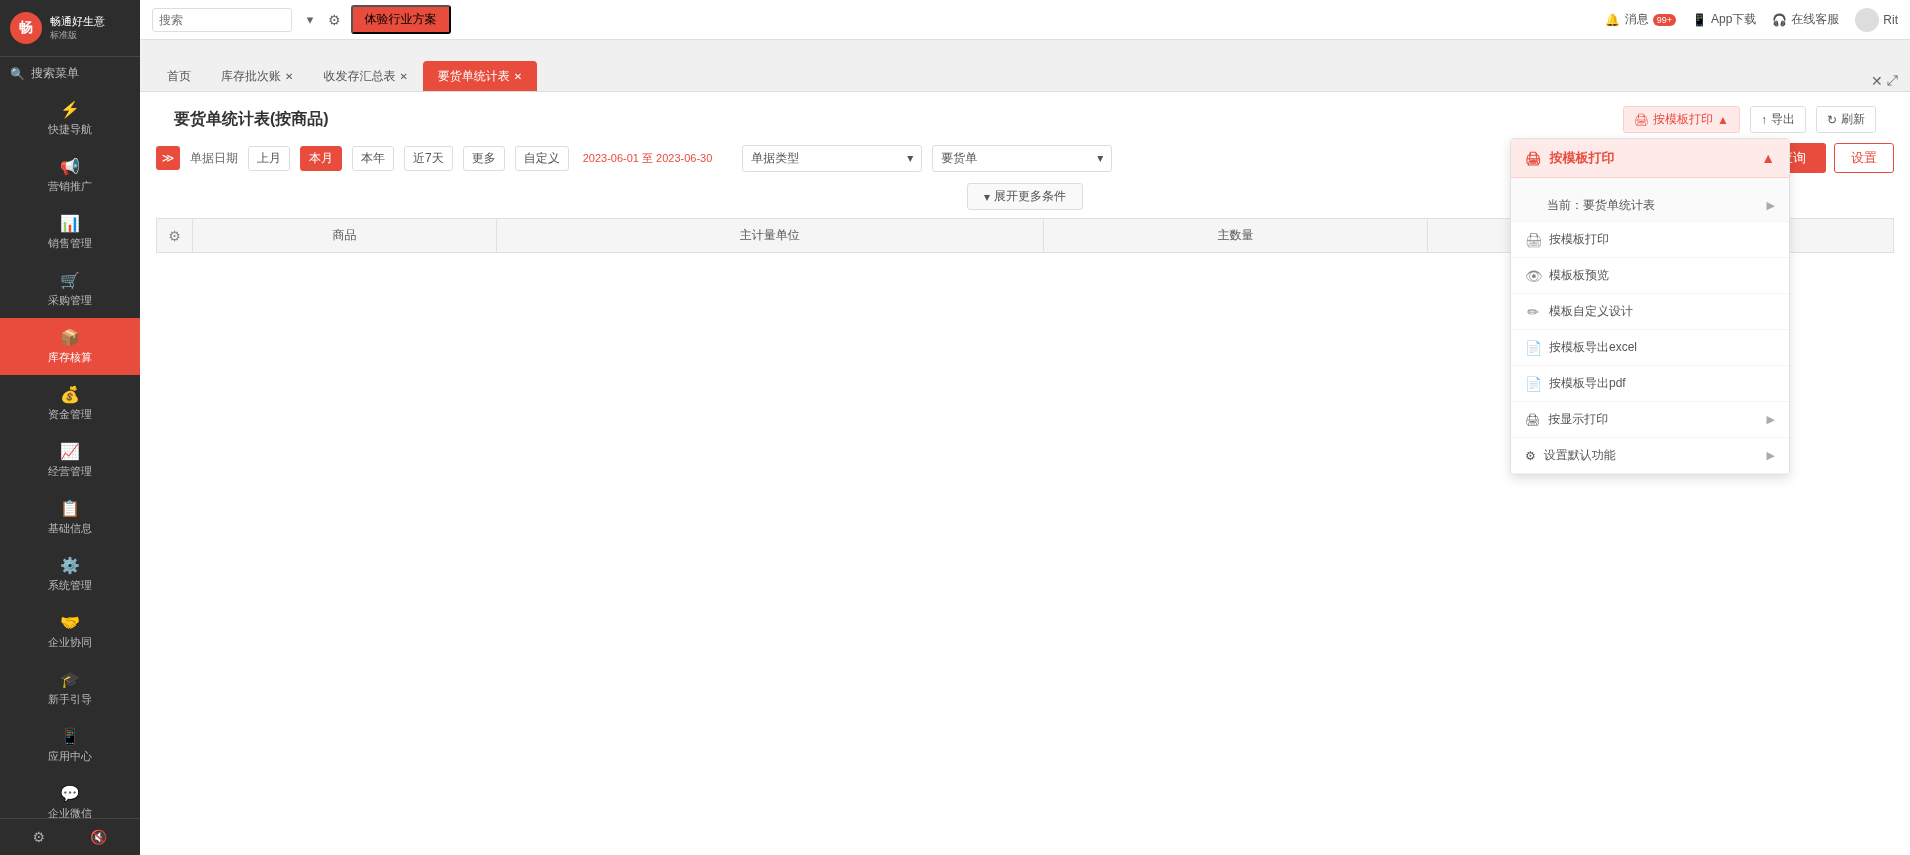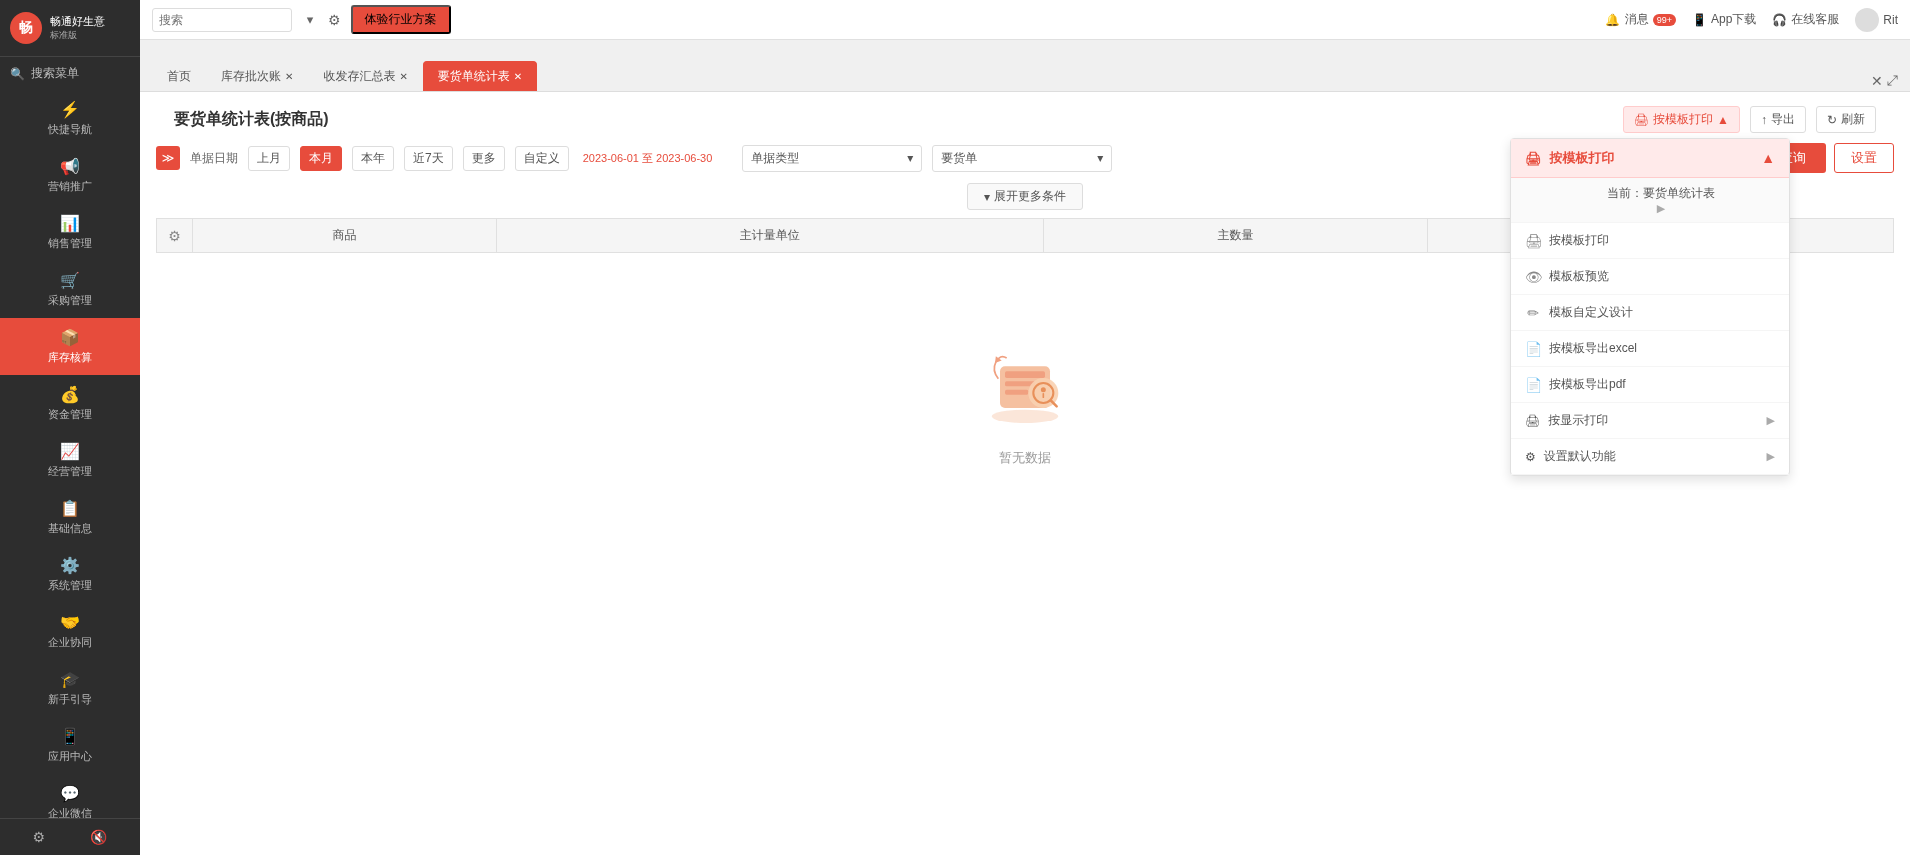--- a/index.html
+++ b/index.html
@@ -361,30 +361,29 @@
       align-items: center;
       justify-content: space-between;
       font-size: 12px;
       color: #555;
       cursor: pointer;
       border-bottom: 1px solid #f5f5f5;
     }
     .dropdown-sub-left { display: flex; align-items: center; gap: 8px; }
     .dropdown-sub .arrow { color: #aaa; font-size: 11px; }
     .dropdown-current {
-      padding: 7px 14px 7px 36px;
+      padding: 19px 14px 7px 36px;
       display: flex;
       align-items: center;
       justify-content: space-between;
       font-size: 12px;
       color: #555;
       cursor: pointer;
       border-bottom: 1px solid #f5f5f5;
       background: #fafafa;
-      flex-direction: column;
     }
     .dropdown-current .arrow { color: #aaa; font-size: 11px; }
 
     
     .query-btn {
       background: #e74c3c;
       color: white;
       border: none;
       padding: 6px 20px;
       border-radius: 3px;
@@ -615,37 +614,20 @@
             <th>主计量单位</th>
             <th>主数量</th>
             <th>零售金额</th>
           </tr>
         </thead>
         <tbody>
         </tbody>
       </table>
     </div>
 
-    <div class="empty-state">
-      <svg class="empty-icon" viewBox="0 0 120 120" xmlns="http://www.w3.org/2000/svg">
-        <ellipse cx="60" cy="100" rx="40" ry="8" fill="#f5c0a0" opacity="0.4"></ellipse>
-        <rect x="30" y="40" width="60" height="50" rx="6" fill="#f5c0a0"></rect>
-        <rect x="36" y="46" width="48" height="8" rx="2" fill="#f0a080"></rect>
-        <rect x="36" y="58" width="36" height="6" rx="2" fill="#f0a080"></rect>
-        <rect x="36" y="68" width="28" height="6" rx="2" fill="#f0a080"></rect>
-        <circle cx="82" cy="72" r="18" fill="#f8d0b0" opacity="0.9"></circle>
-        <circle cx="82" cy="72" r="12" fill="none" stroke="#e8905a" stroke-width="2.5"></circle>
-        <line x1="91" y1="81" x2="98" y2="88" stroke="#e8905a" stroke-width="3" stroke-linecap="round"></line>
-        <circle cx="82" cy="68" r="3" fill="#e8905a"></circle>
-        <line x1="82" y1="73" x2="82" y2="77" stroke="#e8905a" stroke-width="2" stroke-linecap="round"></line>
-        <path d="M 28 55 Q 20 45 25 35 Q 30 25 38 30" fill="none" stroke="#f0a080" stroke-width="2"></path>
-        <polygon points="25,28 24,36 32,33" fill="#f0a080"></polygon>
-      </svg>
-      <span class="empty-text">暂无数据</span>
-    </div>
 
     <div class="dropdown-overlay">
       <div class="dropdown-header">
         <div class="dropdown-header-left">
           <span>🖨</span>
           <span>按模板打印</span>
         </div>
         <span class="dropdown-header-close">▲</span>
       </div>
 

